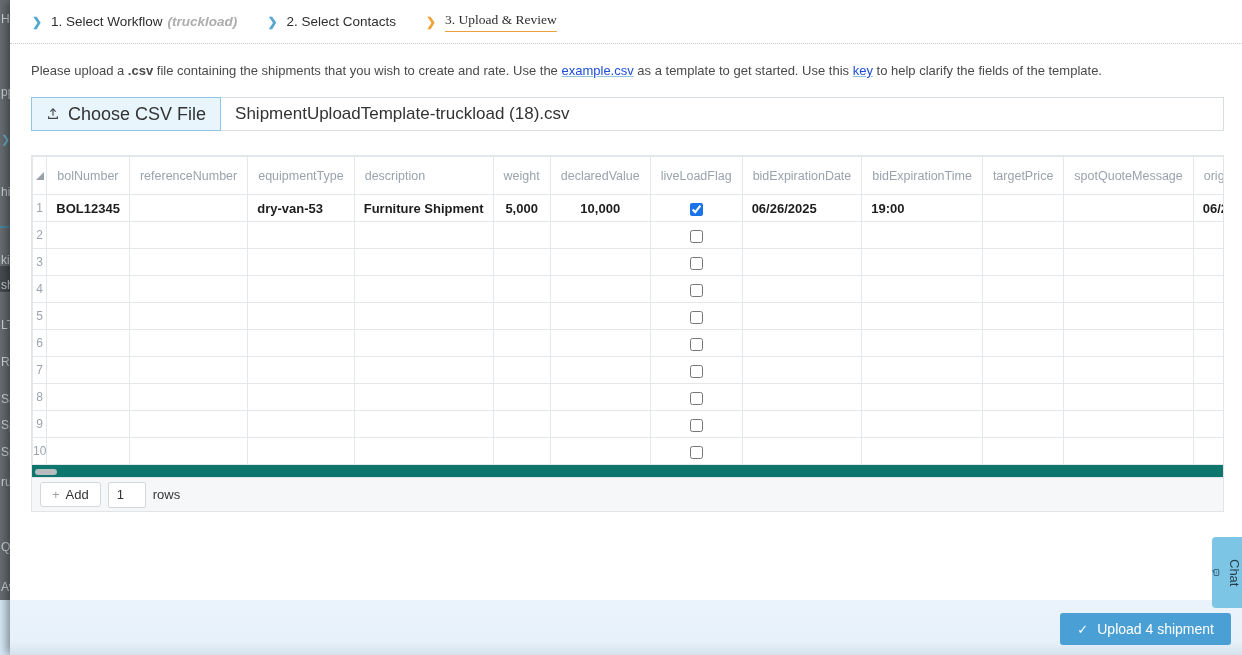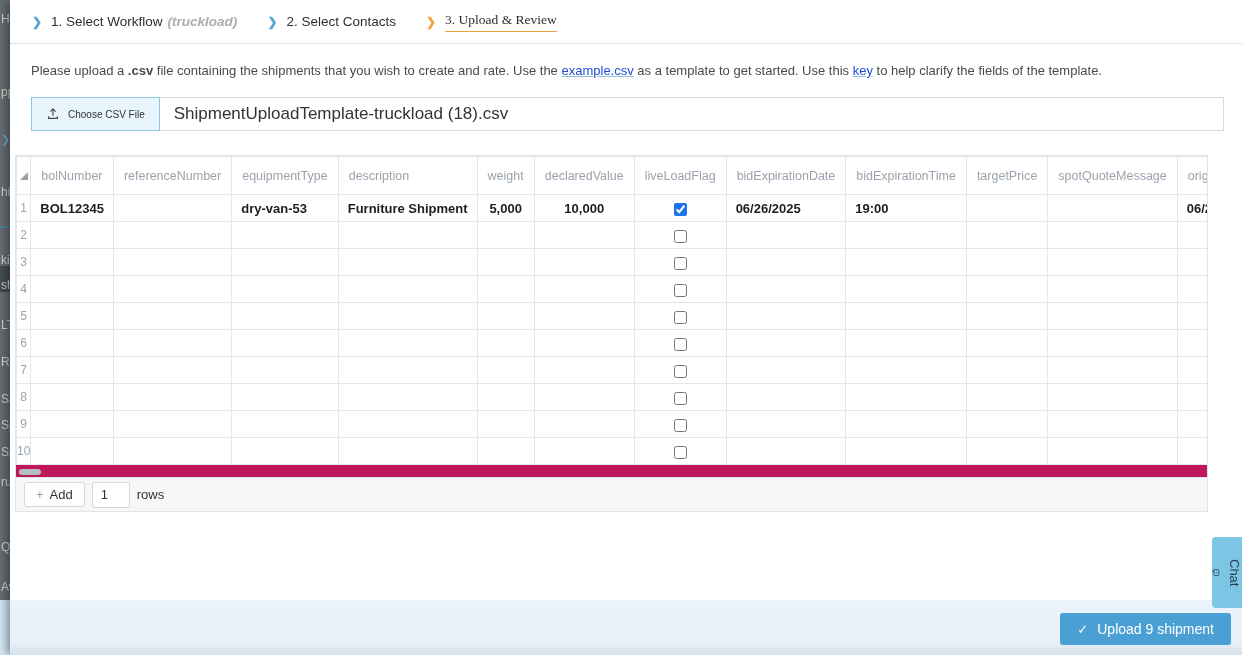--- a/index.html
+++ b/index.html
@@ -26,25 +26,25 @@
   .crumb .suffix { font-style:italic; color:#adadad; font-weight:700; margin-left:5px; }
   .crumb-active .lbl { border-bottom:1px solid #e8a33d; padding-bottom:3px;font-family:Liberation Serif, serif; }
 
   
   #instructions { position:absolute; left:21px; top:63px; font-size:13px; color:#4a4a4a; }
   #instructions .bold { font-weight:bold; }
   #instructions a { color:#1d4ed8; text-decoration:underline; text-decoration-color:#8fc3e0; cursor:pointer; }
 
   
   #upload-row { position:absolute; left:21px; top:97px; width:1193px; height:34px; border:1px solid #d8dde1; display:flex; align-items:stretch; background:#fff; }
-  #choose-btn { display:flex; align-items:center; gap:8px; padding:0 14px; background:#e9f5fc; border:1px solid #8ec6e4; margin:-1px; font-size:10px; color:#333; cursor:pointer; }
+  #choose-btn { display:flex; align-items:center; gap:8px; padding:0 14px; background:#e9f5fc; border:1px solid #8ec6e4; margin:-1px; font-size:18px; color:#333; cursor:pointer; }
   #filename { display:flex; align-items:center; padding-left:15px; font-size:17px; color:#333; }
 
   
-  #table-panel { position:absolute; left:5px; top:155px; width:1193px; height:357px; border:1px solid #e2e5e8; background:#be185d; }
+  #table-panel { position:absolute; left:21px; top:155px; width:1193px; height:357px; border:1px solid #e2e5e8; background:#0f766e; }
   #grid-wrap { position:relative; width:100%; height:309px; overflow:hidden; background:#fff; }
   table.grid { border-collapse:collapse; table-layout:fixed; }
   table.grid th, table.grid td { border:1px solid #e5e8ea; overflow:hidden; white-space:nowrap; }
   table.grid thead th { height:38px; background:#fff; color:#9aa3ad; font-size:12.5px; font-weight:400; text-align:left; padding:0 10px; }
   table.grid thead th.c-corner { padding:0; }
   table.grid tbody th { height:27px; background:#fff; color:#9aa3ad; font-size:12px; font-weight:400; text-align:center; }
   table.grid td { height:27px; font-size:13px; font-weight:600; color:#1d1d1d; padding:0 9px; background:#fff; }
   table.grid td.al-right { text-align:center;margin-left:29px; }
   table.grid td.al-center { text-align:center; padding:0; }
   .corner-tri { width:0; height:0; border-bottom:8px solid #98a0a8; border-left:8px solid transparent; margin:0 auto; }
@@ -327,21 +327,21 @@
         <span>Add</span>
       </button>
       <input id="rows-input" value="1" style="">
       <span id="rows-label">rows</span>
     </div>
   </div>
 
   <div id="footer">
     <button id="upload-btn">
       <span class="check">✓</span>
-      <span>Upload 9 shipment</span>
+      <span>Upload 4 shipment</span>
     </button>
   </div>
 </div>
 
 <div id="chat-tab">
   <span>Chat</span>
   <svg width="13" height="13" viewBox="0 0 16 16" fill="none" stroke="#263d4a" stroke-width="1.4">
     <rect x="2" y="2.5" width="12" height="9.5" rx="1.5"></rect>
     <path d="M4.5 12 L4.5 15 L8 12"></path>
     <circle cx="5.6" cy="7.2" r="0.7" fill="#263d4a" stroke="none"></circle>

